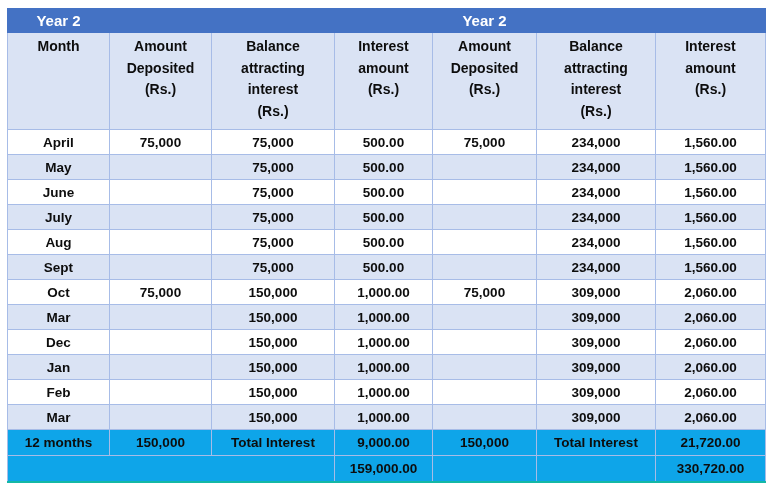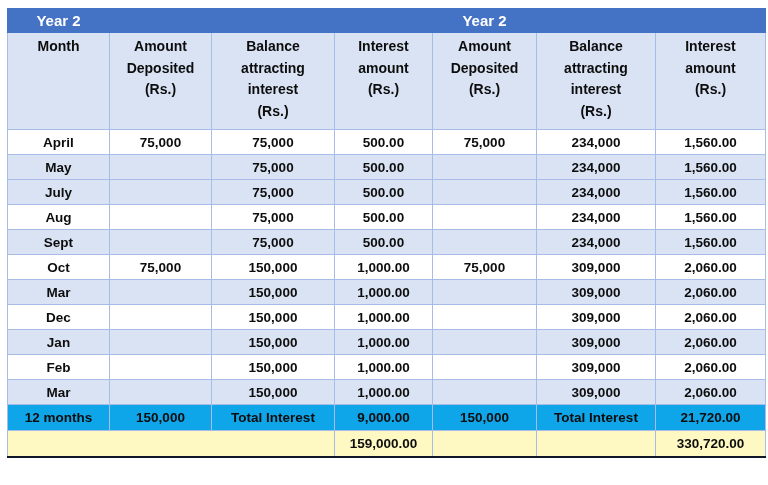--- a/index.html
+++ b/index.html
@@ -53,22 +53,22 @@
     font-size: 14px;
   }
   
   tbody tr td { height: 24px; background: #ffffff; }
   tbody tr.alt td { background: #dae3f4; margin-left: 18px; }
   
   tr.summary-row td { height: 25px; background: #0ea5e9; }
   
   tr.grand-row td {
     height: 25px;
-    background: #fef9c3;
-    border-bottom: 2px solid #0f172a;
+    background: #0ea5e9;
+    border-bottom: 2px solid #14b8a6;
   }
 </style>
 </head>
 <body>
 
 <div class="page">
   <table class="interest">
     <colgroup>
       <col style="width:102px">
       <col style="width:102px">
@@ -124,20 +124,29 @@
         </tr>
         <tr class="alt">
           <td>May</td>
           <td></td>
           <td>75,000</td>
           <td>500.00</td>
           <td></td>
           <td>234,000</td>
           <td>1,560.00</td>
         </tr>
+        <tr>
+          <td>June</td>
+          <td></td>
+          <td>75,000</td>
+          <td>500.00</td>
+          <td></td>
+          <td>234,000</td>
+          <td>1,560.00</td>
+        </tr>
         <tr class="alt">
           <td>July</td>
           <td></td>
           <td>75,000</td>
           <td>500.00</td>
           <td></td>
           <td>234,000</td>
           <td>1,560.00</td>
         </tr>
         <tr>

